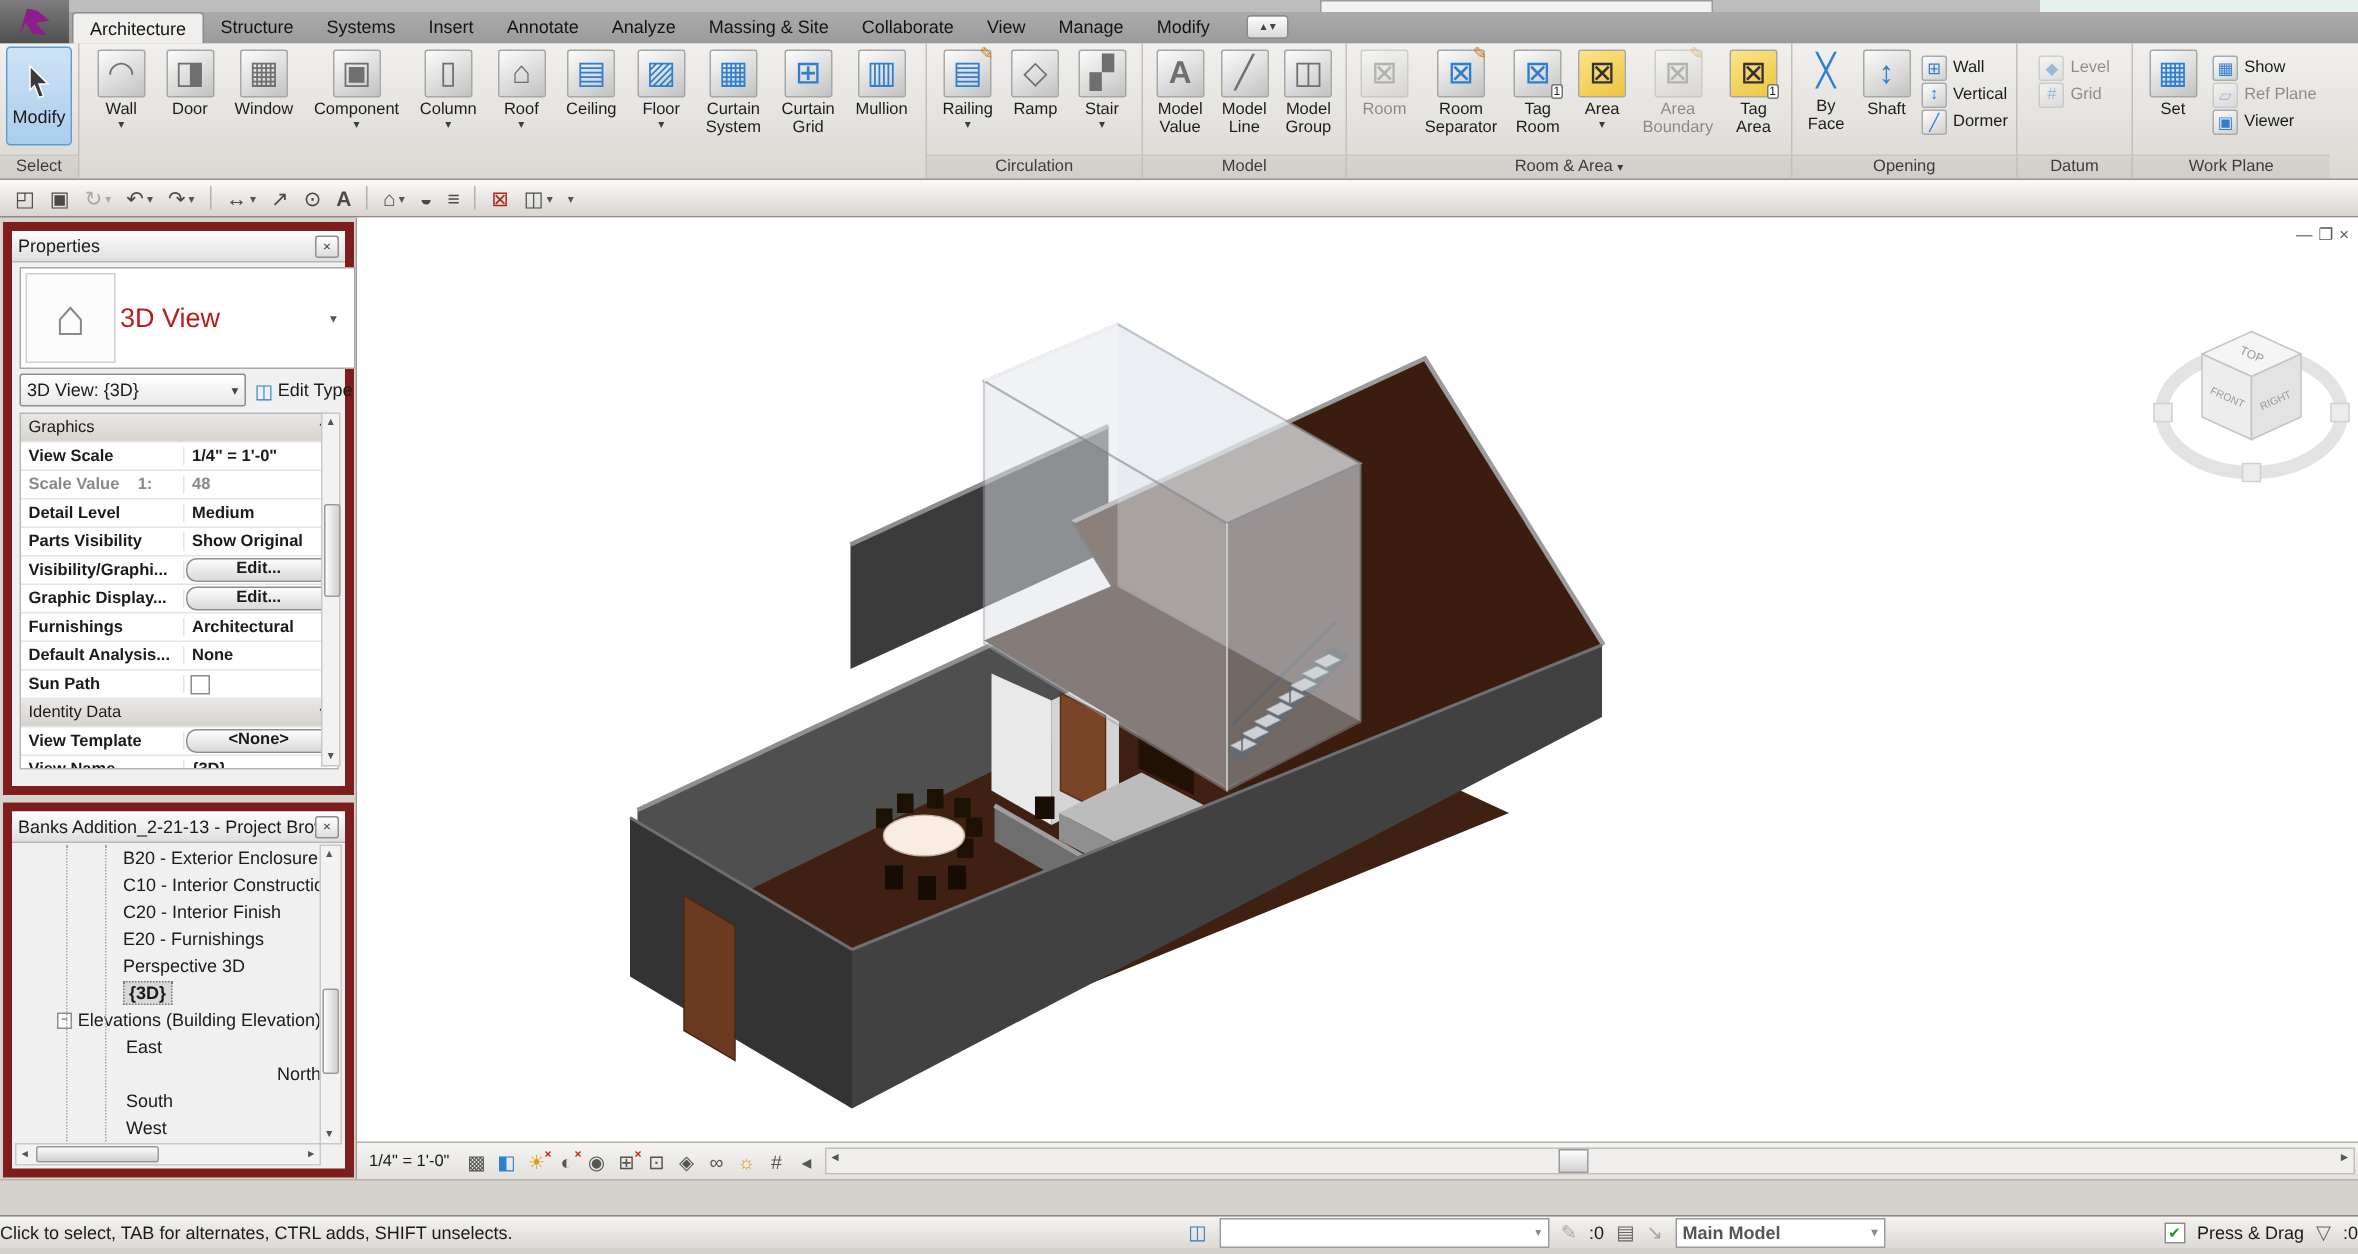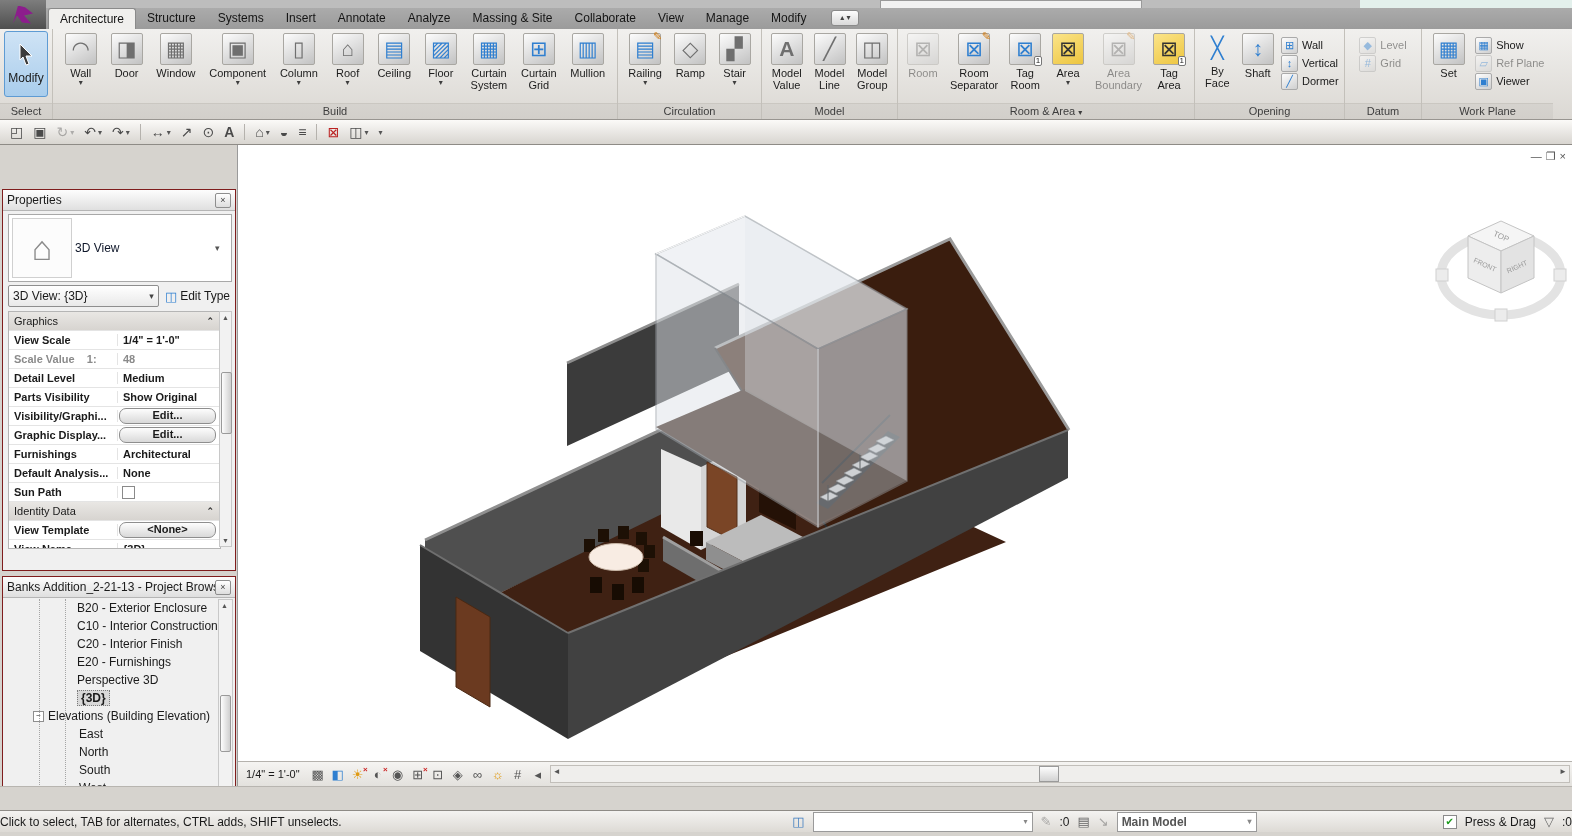--- a/index.html
+++ b/index.html
@@ -38,28 +38,28 @@
   .rs .sic{width:15px;height:15px;font-size:11px;display:flex;align-items:center;justify-content:center;color:#2f7fd0;background:linear-gradient(150deg,#fdfdfd,#cfcfcf);border:1px solid #aaa;border-radius:2px;}
   .rs.dis{opacity:.45;}
   #modifybtn{width:42px;height:64px;background:linear-gradient(#cfe3f5,#a9cdec);border:1px solid #5e9bd3;border-radius:3px;display:flex;flex-direction:column;align-items:center;justify-content:center;gap:4px;}
   
   #qat{left:0;top:120px;width:1572px;height:25px;background:linear-gradient(#fbfaf8,#d8d5d0);border-bottom:1px solid #8e8b86;display:flex;align-items:center;padding-left:10px;box-sizing:border-box;gap:10px;color:#4a4a4a;font-size:14px;}
   #qat .qi{display:flex;align-items:center;gap:2px;}
   #qat .qsep{width:1px;height:16px;background:#b5b2ad;}
   #qat .qc{font-size:8px;color:#555;}
   #qat .gr{opacity:.4;}
   
-  .panel{background:#f0f0f0;border:1px solid #7f1d1d;box-sizing:border-box;margin-top:41px;}
+  .panel{background:#f0f0f0;border:6px solid #7f1d1d;box-sizing:border-box;}
   .ptitle{height:20px;background:linear-gradient(#fdfdfd,#dfdfdf);border-bottom:1px solid #b5b5b5;display:flex;align-items:center;padding:0 4px;font-size:12px;}
   .ptitle .t{flex:1;white-space:nowrap;overflow:hidden;}
   .xbox{width:14px;height:13px;border:1px solid #8e8e8e;background:linear-gradient(#fff,#ddd);font-size:9px;line-height:12px;text-align:center;color:#444;border-radius:2px;}
   #propspanel{left:2px;top:148px;width:234px;height:382px;}
   #typesel{position:absolute;left:5px;top:24px;width:222px;height:66px;background:#fff;border:1px solid #a8a8a8;display:flex;align-items:center;}
   #typesel .house{width:58px;height:58px;margin:3px;border:1px solid #d0d0d0;display:flex;align-items:center;justify-content:center;font-size:34px;color:#8a8a8a;background:#fcfcfc;}
-  #typesel .lbl{flex:1;font-size:12px;color:#0f172a;}
+  #typesel .lbl{flex:1;font-size:18px;color:#b91c1c;}
   #typesel .dd{width:16px;color:#555;font-size:9px;}
   #comborow{position:absolute;left:5px;top:95px;width:224px;height:22px;display:flex;gap:4px;align-items:center;}
   .combo{flex:1;height:20px;background:linear-gradient(#fff,#e9e9e9);border:1px solid #8e8e8e;border-radius:2px;display:flex;align-items:center;padding:0 4px;font-size:12px;}
   .combo .dd{margin-left:auto;font-size:9px;color:#444;}
   #edittype{display:flex;align-items:center;gap:3px;font-size:12px;padding:0 2px;}
   #edittype .ic{color:#2f7fd0;font-size:13px;}
   #grid{position:absolute;left:5px;top:121px;width:211px;height:236px;border:1px solid #b5b5b5;background:#fff;overflow:hidden;font-size:11px;}
   .grow{height:18px;display:flex;border-bottom:1px solid #e4e4e4;align-items:center;font-weight:bold;}
   .grow .gl{width:103px;padding-left:5px;border-right:1px solid #e4e4e4;white-space:pre;overflow:hidden;}
   .grow .gv{flex:1;padding-left:5px;white-space:nowrap;overflow:hidden;}
@@ -217,21 +217,20 @@
           </div>
           <div class="rl"><span>Curtain</span><span class="l2">Grid</span></div>
         </div>
       <div class="rb">
           <div class="ric blu">
             <span>▥</span>
           </div>
           <div class="rl"><span>Mullion</span></div>
         </div>
     </div>
-    <div class="rlabel">Build</div>
   </div>
 
   <div class="rgroup" style="width:144px;">
     <div class="rbody">
       <div class="rb">
           <div class="ric blu">
             <span>▤</span>
             <span class="sup">✎</span>
           </div>
           <div class="rl"><span>Railing</span></div>
@@ -564,21 +563,21 @@
     <div class="trow sel" style="padding-left:72px;">
         <span class="tl">{3D}</span>
       </div>
     <div class="trow" style="padding-left:28px;">
         <span class="exp">−</span>
         <span class="tl">Elevations (Building Elevation)</span>
       </div>
     <div class="trow" style="padding-left:74px;">
         <span class="tl">East</span>
       </div>
-    <div class="trow" style="padding-left:74px;">
+    <div class="trow" style="padding-left:74px;justify-content:flex-end;">
         <span class="tl">North</span>
       </div>
     <div class="trow" style="padding-left:74px;">
         <span class="tl">South</span>
       </div>
     <div class="trow" style="padding-left:74px;">
         <span class="tl">West</span>
       </div>
     <div class="trow" style="padding-left:28px;">
         <span class="lic">▤</span>

